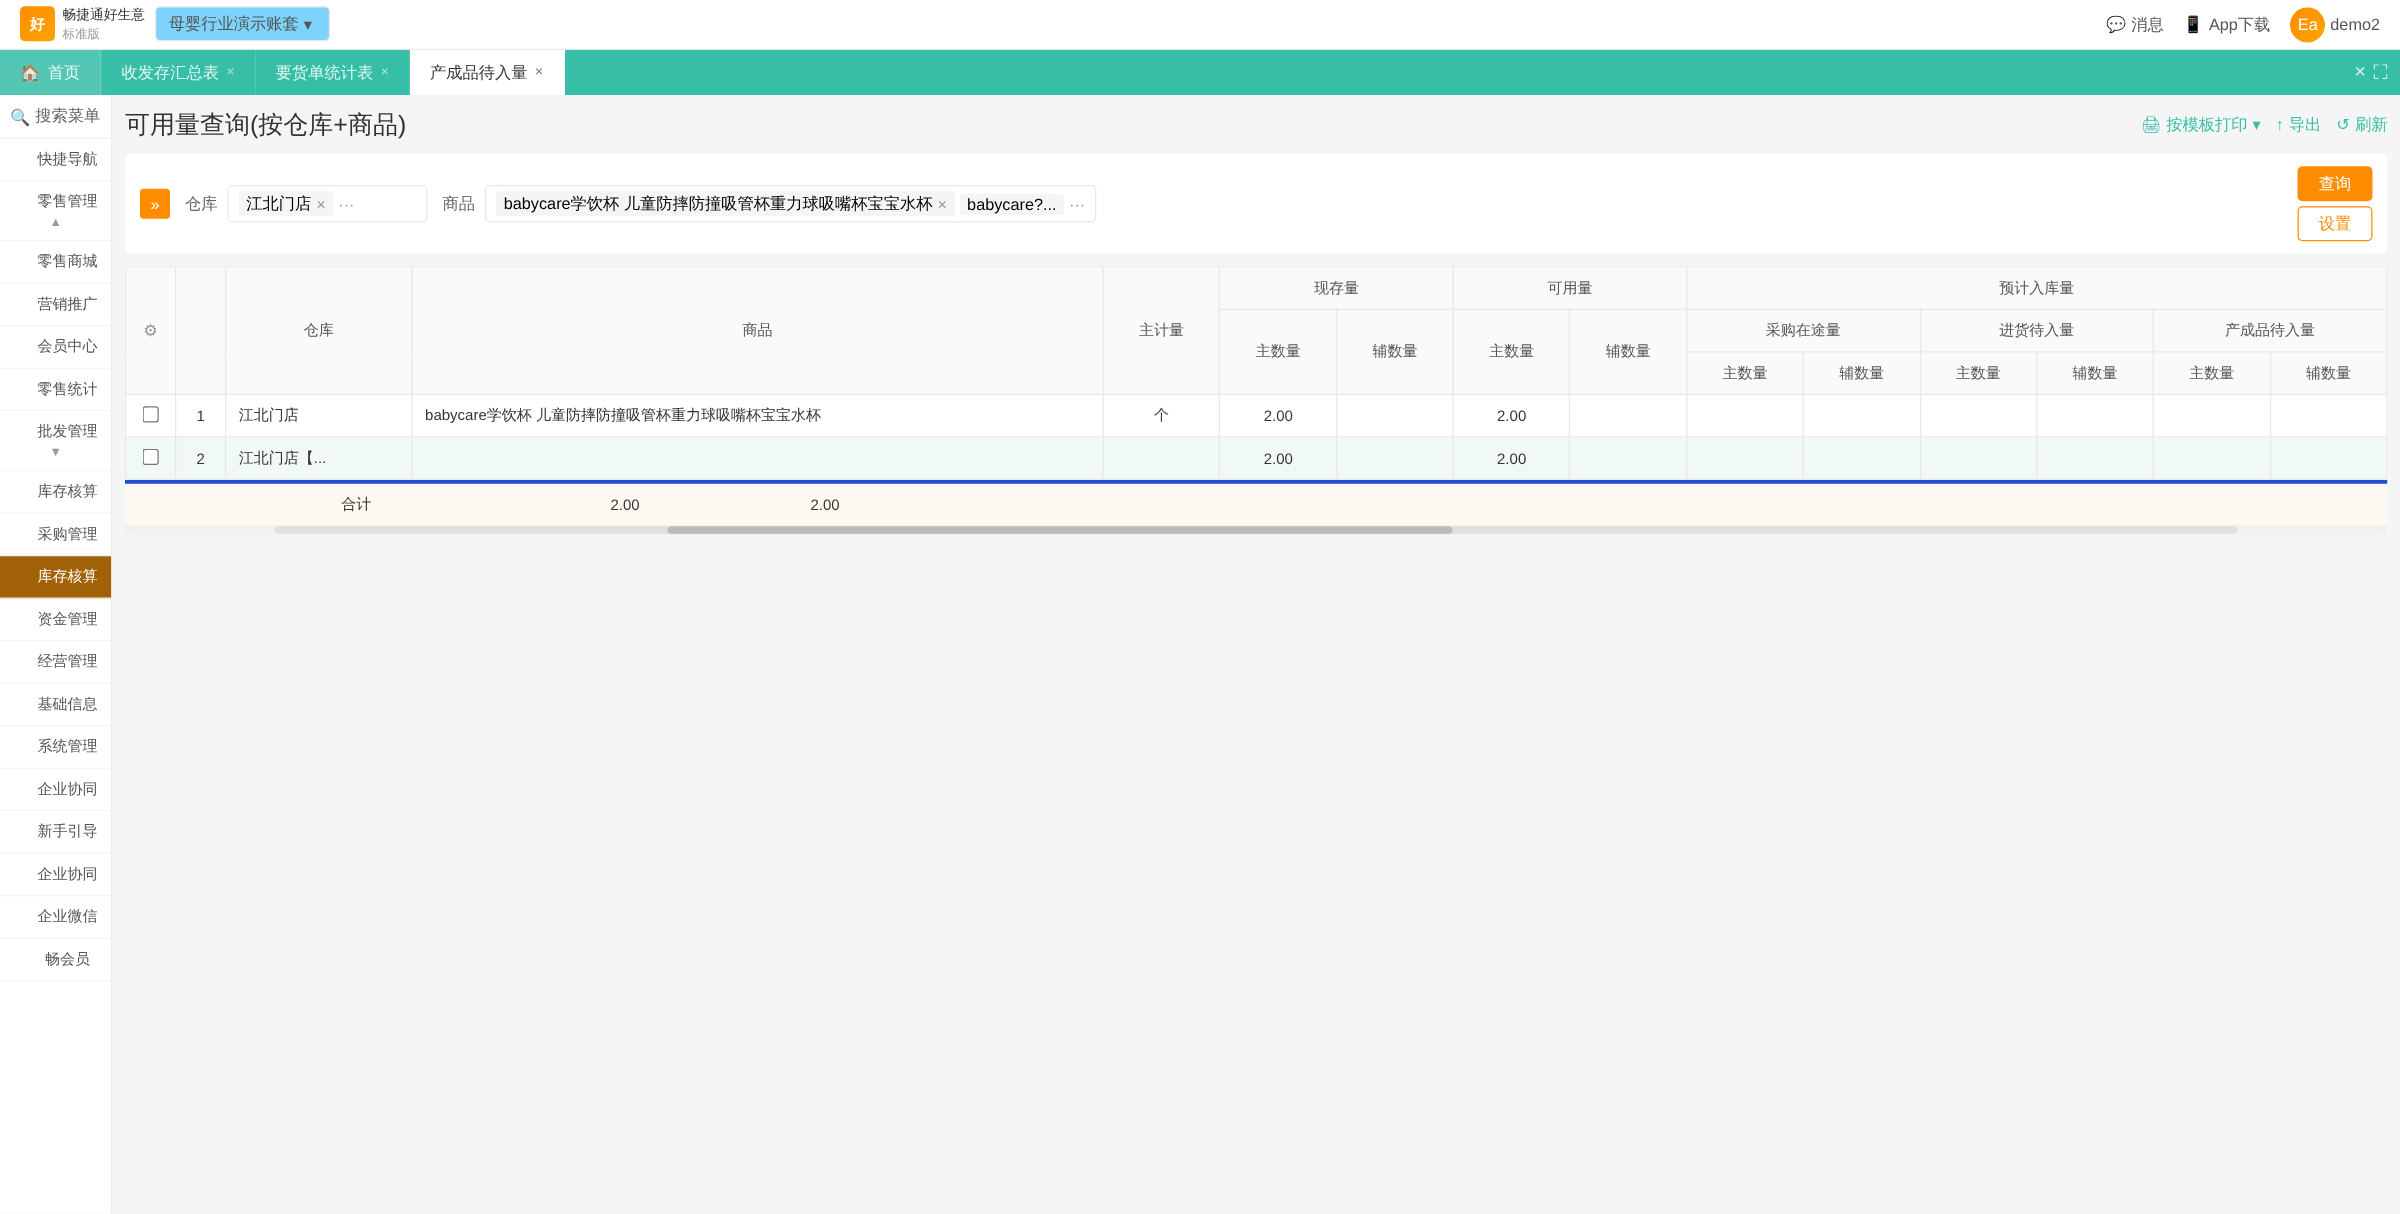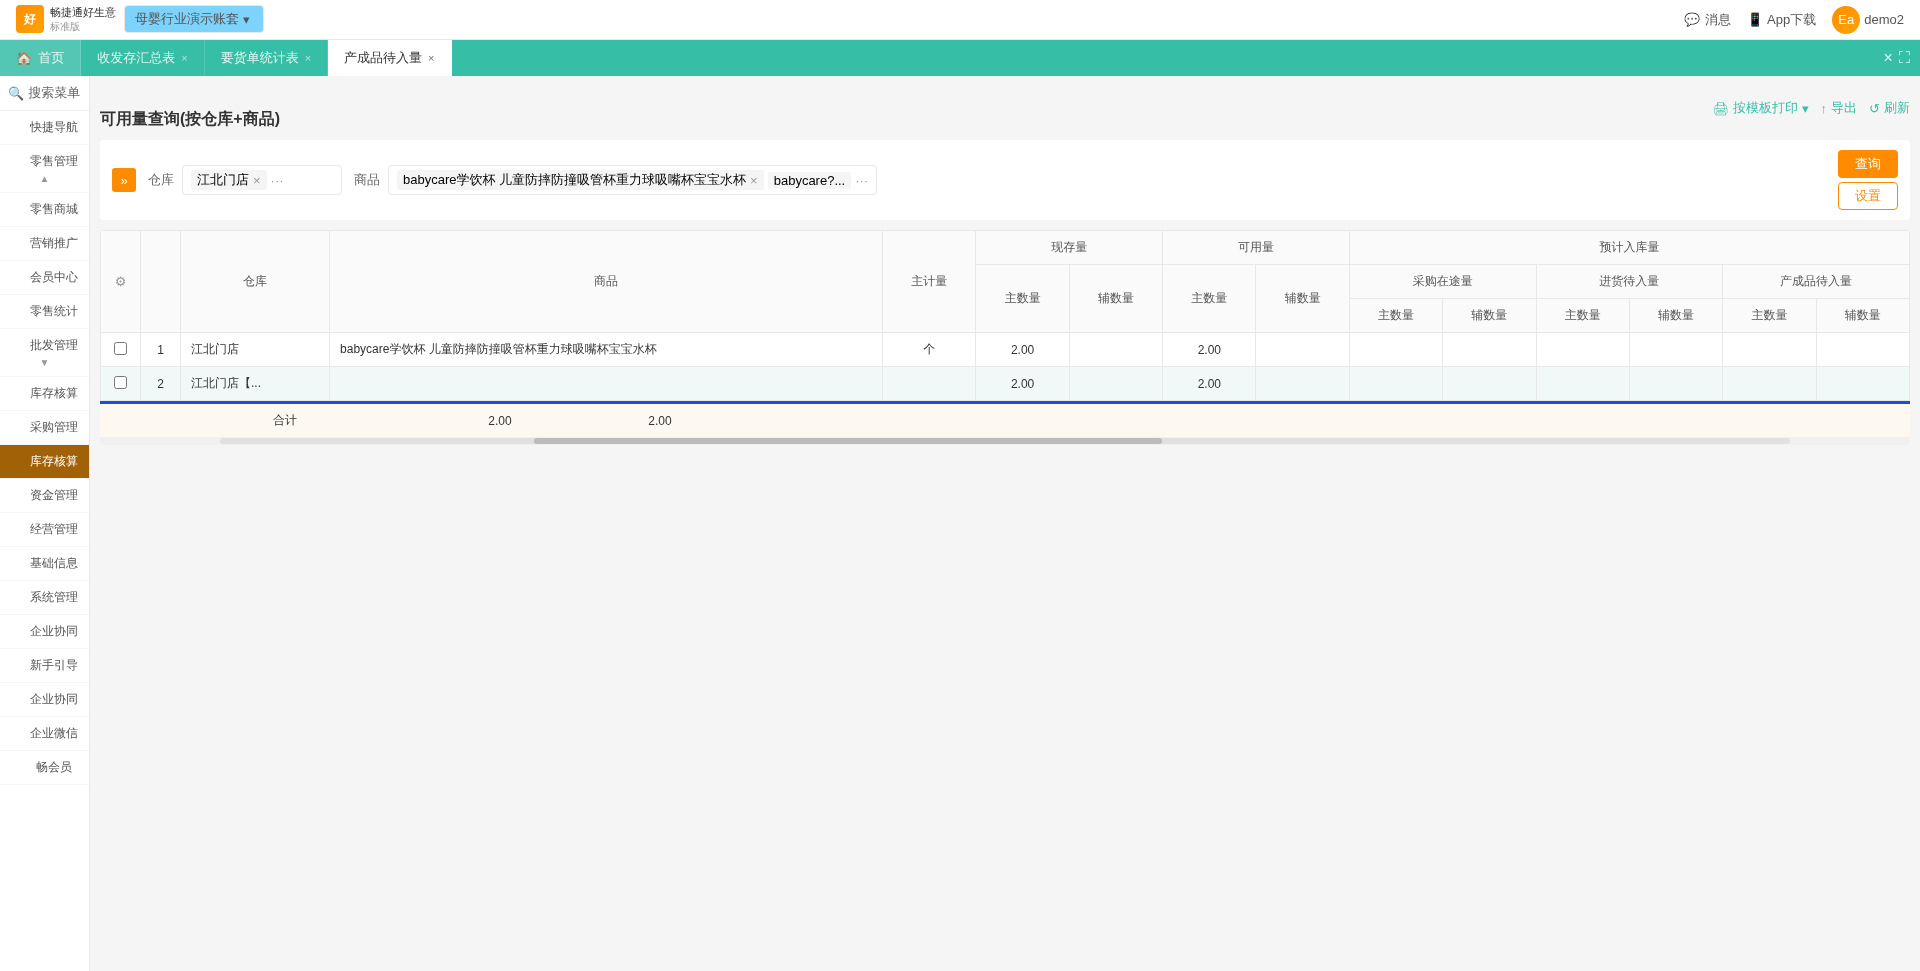--- a/index.html
+++ b/index.html
@@ -186,24 +186,23 @@
       padding: 10px;
     }
 
     .page-header {
       display: flex;
       align-items: center;
       justify-content: space-between;
       margin-bottom: 10px;
     }
     .page-title {
-      font-size: 16px;
-      font-weight: 700;
+      font-size: 20px;
+      font-weight: 400;
       color: #333;
-      margin-top: 23px;
     }
     .page-actions {
       display: flex;
       align-items: center;
       gap: 12px;
     }
     .action-btn {
       display: flex;
       align-items: center;
       gap: 4px;

